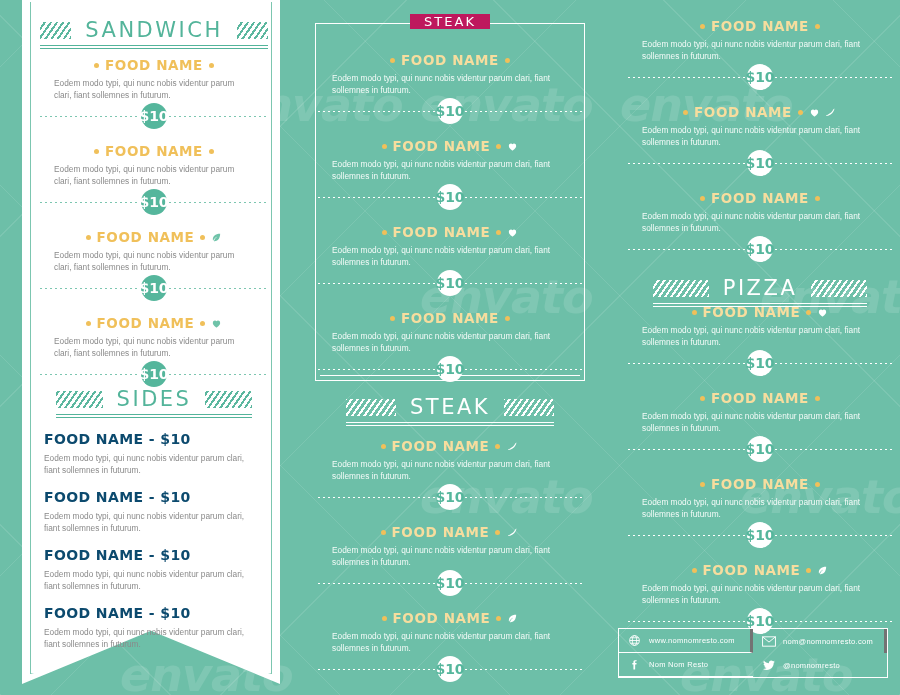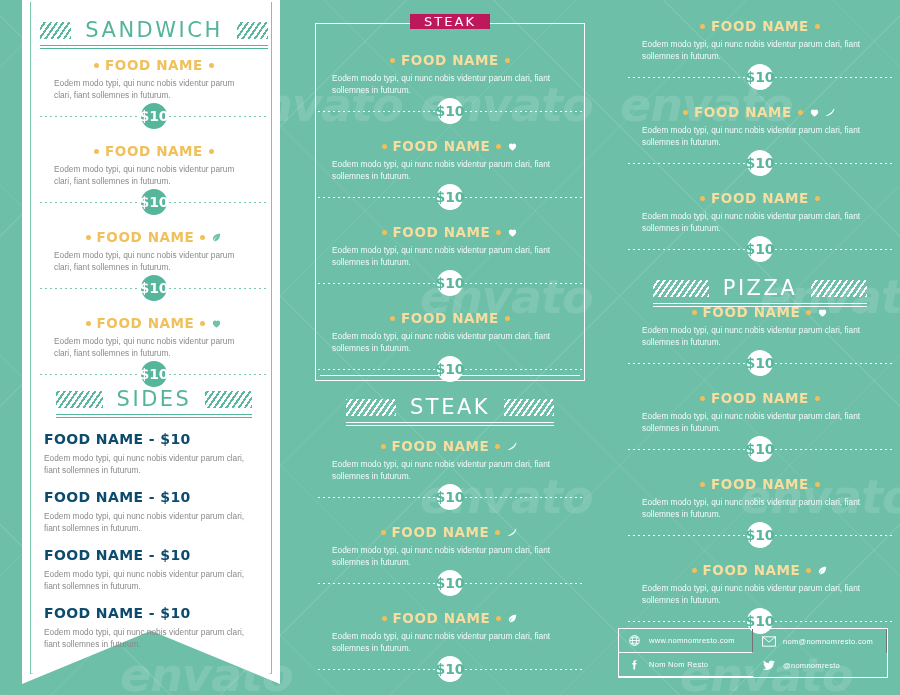--- a/index.html
+++ b/index.html
@@ -201,21 +201,21 @@
     display: grid;
     grid-template-columns: 1fr 1fr;
     grid-template-rows: 1fr 1fr;
   }
   .contact-cell {
     display: flex; align-items: center; gap: 7px;
     padding-left: 8px;
     font-size: 7.5px; color: #ffffff;
     letter-spacing: .3px;
   }
-  .contact-cell.bdr-r { border-right: 1px solid #737373; }
+  .contact-cell.bdr-r { border-right: 3px solid #737373; }
   .contact-cell.bdr-b { border-bottom: 1px solid #ffffff; }
   .c-ico { width: 15px; height: 13px; flex: none; display: flex; align-items: center; justify-content: center; }
   .c-ico svg { display: block; }
 </style>
 </head>
 <body>
 
 <div class="bg-lattice"></div>
 <div class="watermark" style="left:60px;  top:78px;">envato</div>
 <div class="watermark" style="left:230px; top:78px;">envato</div>

